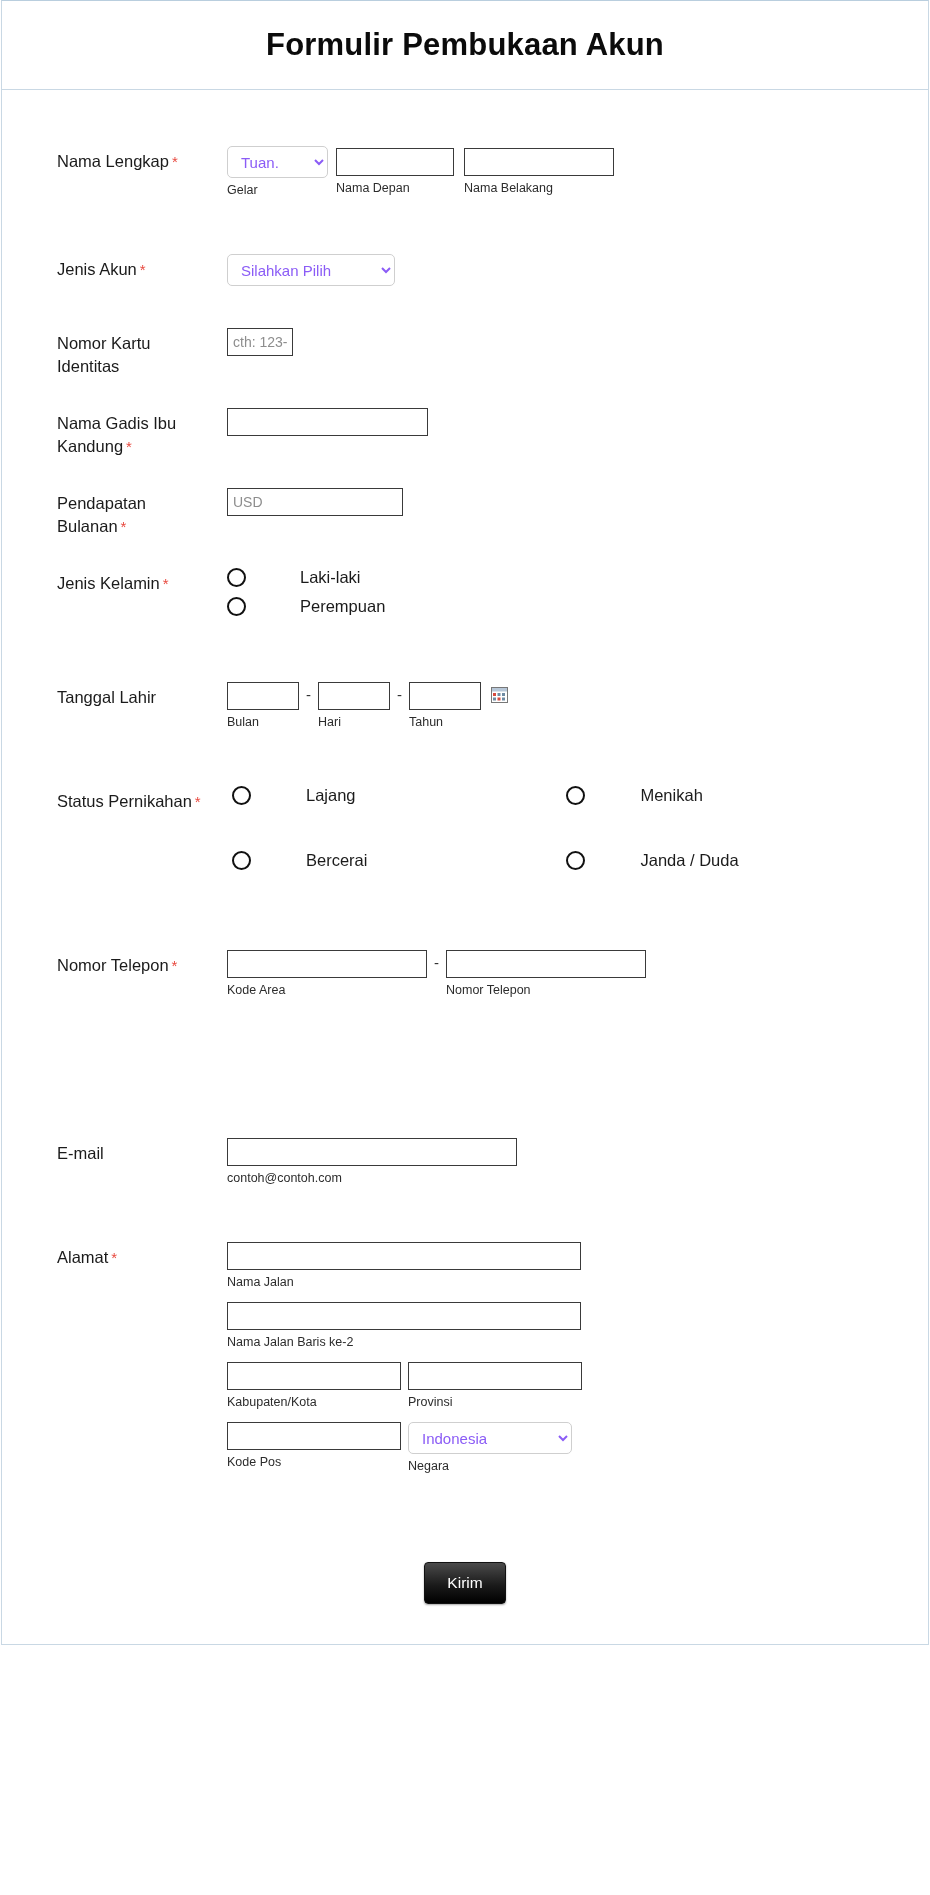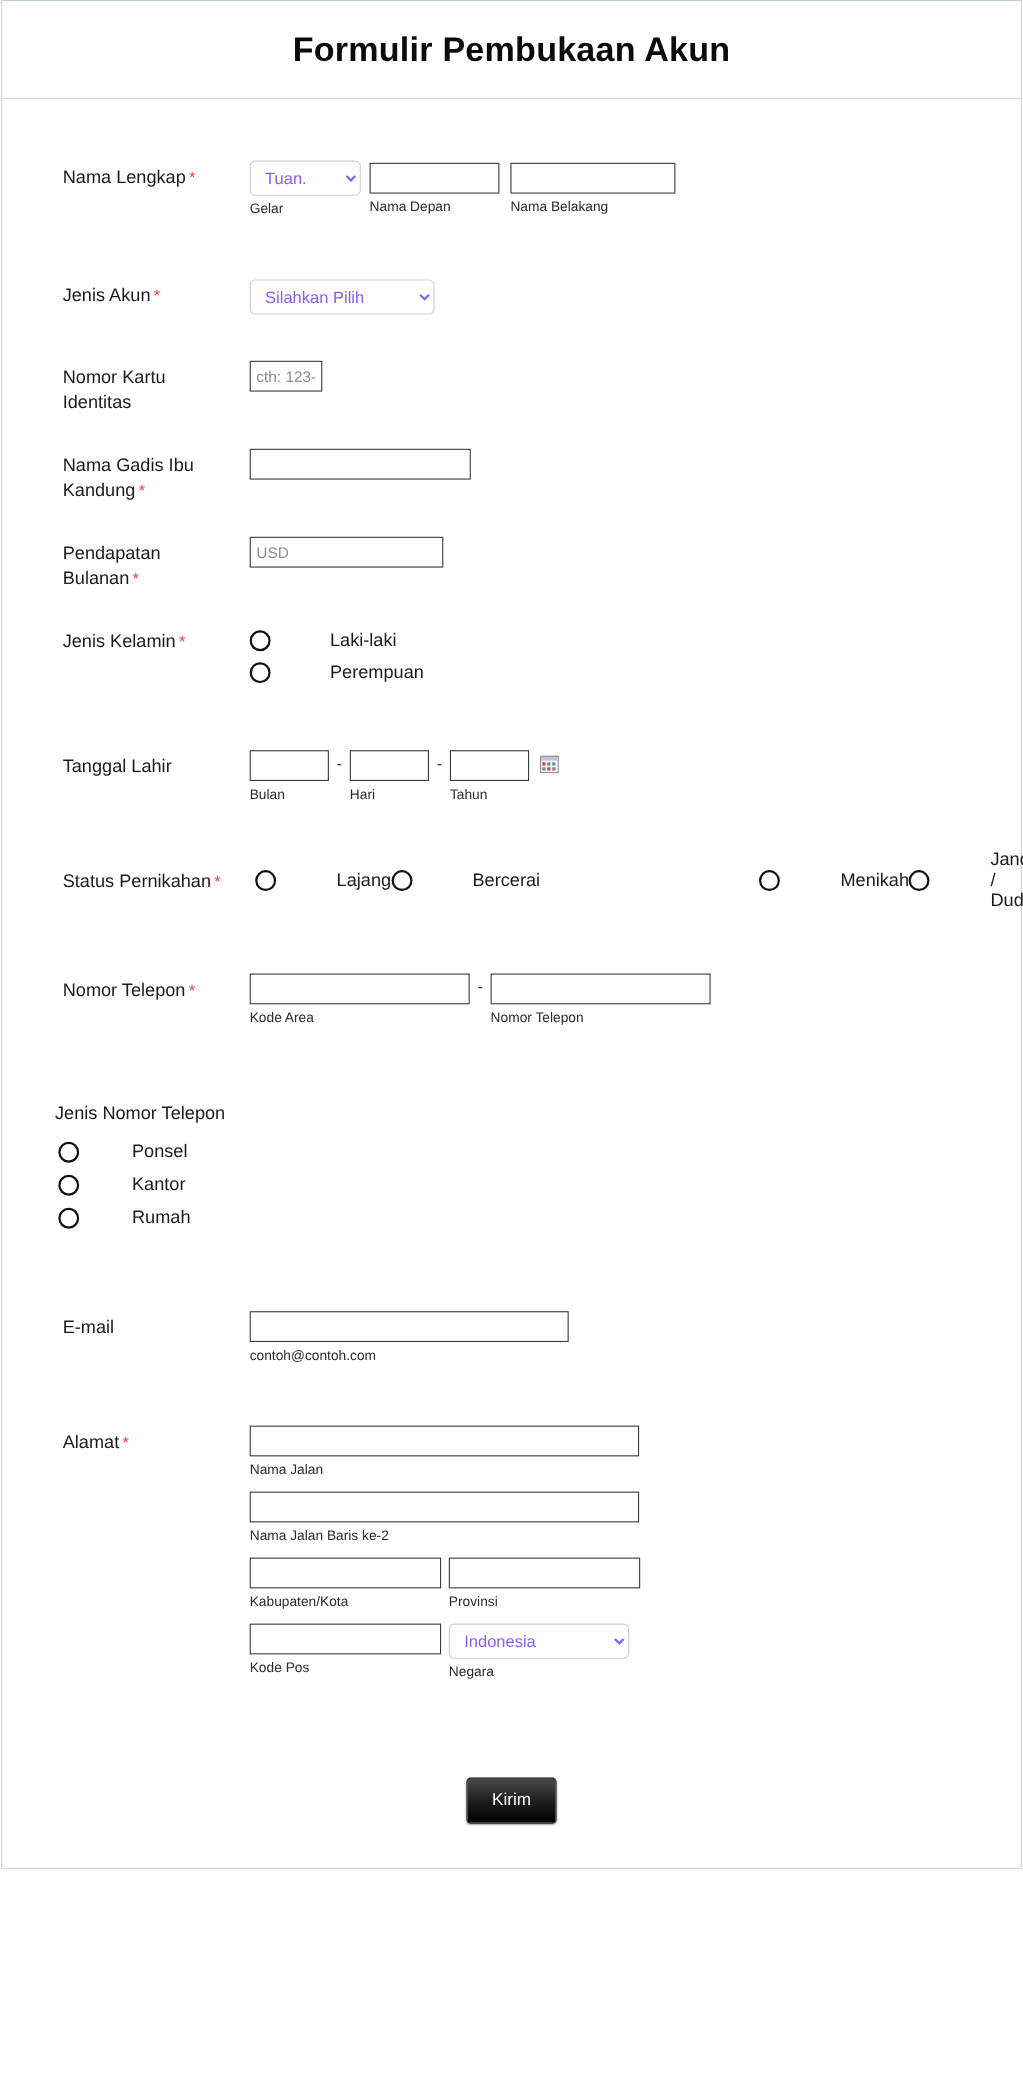--- a/index.html
+++ b/index.html
@@ -127,21 +127,21 @@
     width: 19px;
     height: 19px;
     border: 2.4px solid #111;
     border-radius: 50%;
     box-sizing: border-box;
     background: #fff;
     flex: 0 0 19px;
   }
   .radio-row {
     display: flex;
-    align-items: center;
+    align-items: flex-start;
     height: 29px;
   }
   .rcol { display: flex; flex-direction: column; }
   .cal-icon {
     width: 17px;
     height: 17px;
     margin-left: 10px;
     margin-top: 4px;
     display: inline-block;
   }
@@ -177,21 +177,21 @@
     height: 30px;
   }
   .pt-row .radio { margin-left: 3px; }
   .pt-label {
     font-size: 16.5px;
     margin-left: 48px;
   }
   .mar-grid {
     display: flex;
   }
-  .mar-col { display: flex; flex-direction: row; }
+  .mar-col { display: flex; flex-direction: column; gap: 36px; }
   .mar-col.second { margin-left: 199px; }
   .mar-label { margin-left: 55px; font-size: 16.5px; }
   .gender-label { margin-left: 54px; font-size: 16.5px; }
 </style>
 </head>
 <body>
 
 <div class="page">
   <div class="form-card">
 
@@ -380,35 +380,20 @@
             <div class="fgroup">
               <input class="box w-phone" type="text" value="" style="">
               <span class="sub">Nomor Telepon</span>
             </div>
           </div>
         </div>
       </div>
 
       <div class="gap-xl"></div>
 
-      <div class="phonetype-block">
-        <div class="phonetype-title">Jenis Nomor Telepon</div>
-        <div class="pt-row">
-          <span class="radio"></span>
-          <span class="pt-label">Ponsel</span>
-        </div>
-        <div class="pt-row">
-          <span class="radio"></span>
-          <span class="pt-label">Kantor</span>
-        </div>
-        <div class="pt-row">
-          <span class="radio"></span>
-          <span class="pt-label">Rumah</span>
-        </div>
-      </div>
 
       <div class="gap-xl"></div>
 
       <div class="row">
         <div class="lbl">
           <span>E-mail</span>
         </div>
         <div class="fields">
           <div class="fgroup">
             <input class="box w-email" type="text" value="" style="">

